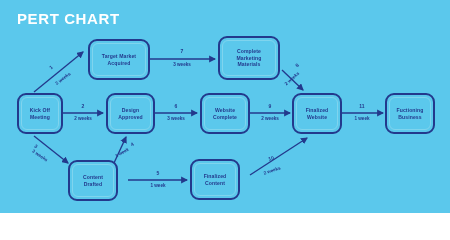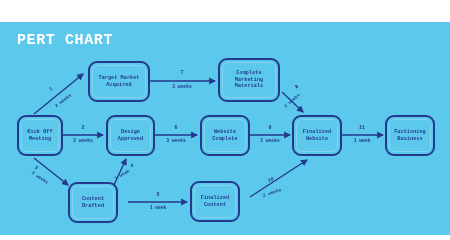--- a/index.html
+++ b/index.html
@@ -6,22 +6,21 @@
     margin: 0;
     padding: 0;
     background: #ffffff;
   }
   #chart-root {
     position: relative;
     width: 450px;
     height: 213px;
     background: #5BC8EC;
     overflow: hidden;
-    font-family: Liberation Mono, monospace;
-    margin-top: 22px;
+    font-family: Liberation Sans, sans-serif;
   }
   #page-title {
     position: absolute;
     left: 17px;
     top: 11px;
     font-size: 15px;
     font-weight: bold;
     letter-spacing: 0.6px;
     color: #ffffff;
     line-height: 1;

